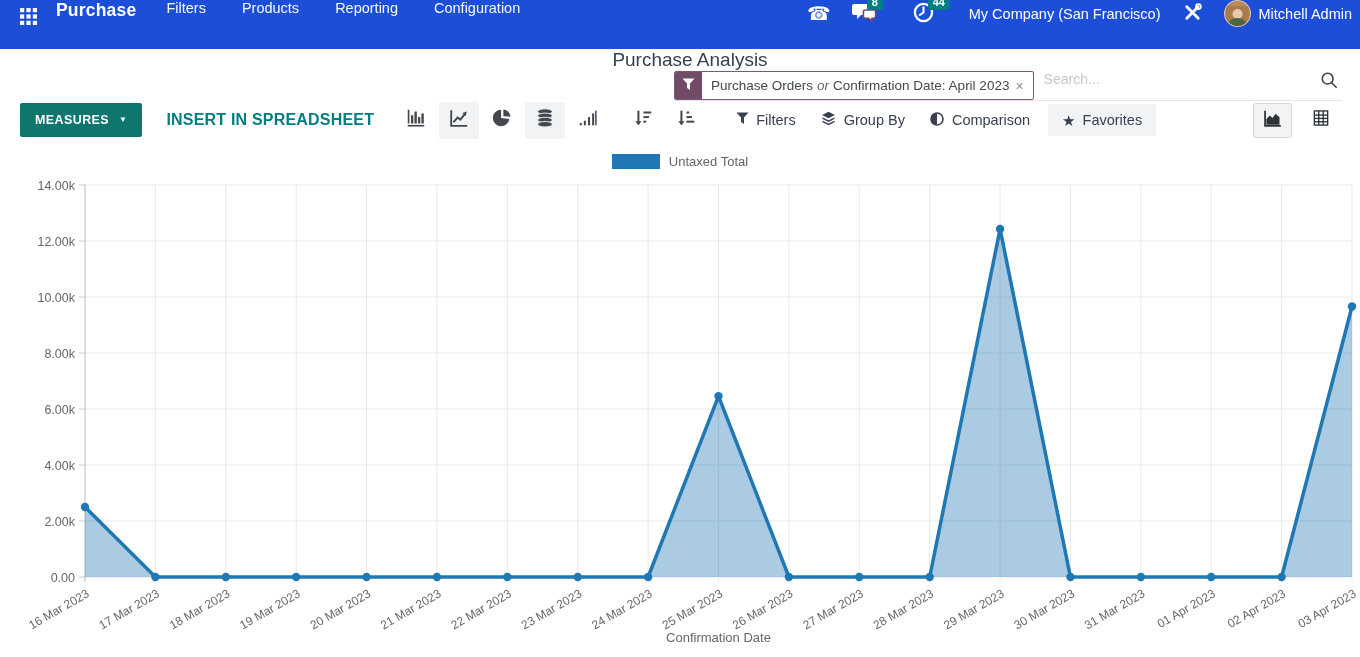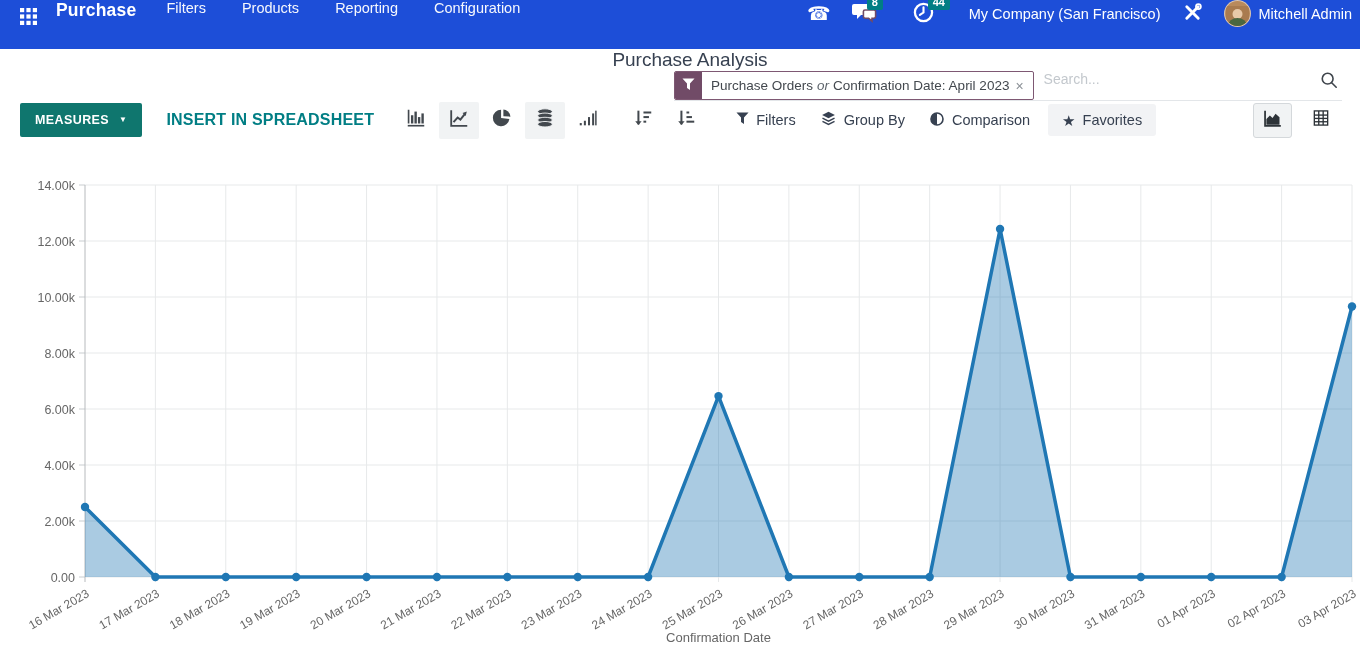--- a/index.html
+++ b/index.html
@@ -320,20 +320,24 @@
             <path d="M9.3 3.5 V20.5"></path>
               <path d="M14.6 3.5 V20.5"></path>
           </g>
           </svg>
       </span>
     </div>
   </div>
 </div>
 
 <div class="chart-section">
+  <div class="legend">
+    <span class="legend-swatch" style="background: rgb(31, 119, 180);"></span>
+    <span class="legend-label">Untaxed Total</span>
+  </div>
   <svg id="graph-svg" width="1360" height="514">
       <line x1="85" y1="434" x2="1352" y2="434" stroke="#e7e9ea" stroke-width="1"></line>
       <line x1="79" y1="434" x2="85" y2="434" stroke="#c9cdd0" stroke-width="1"></line>
       <text x="75" y="438.5" text-anchor="end" font-size="12.5" fill="#666">0.00</text>
       <line x1="85" y1="378" x2="1352" y2="378" stroke="#e7e9ea" stroke-width="1"></line>
       <line x1="79" y1="378" x2="85" y2="378" stroke="#c9cdd0" stroke-width="1"></line>
       <text x="75" y="382.5" text-anchor="end" font-size="12.5" fill="#666">2.00k</text>
       <line x1="85" y1="322" x2="1352" y2="322" stroke="#e7e9ea" stroke-width="1"></line>
       <line x1="79" y1="322" x2="85" y2="322" stroke="#c9cdd0" stroke-width="1"></line>
       <text x="75" y="326.5" text-anchor="end" font-size="12.5" fill="#666">4.00k</text>

